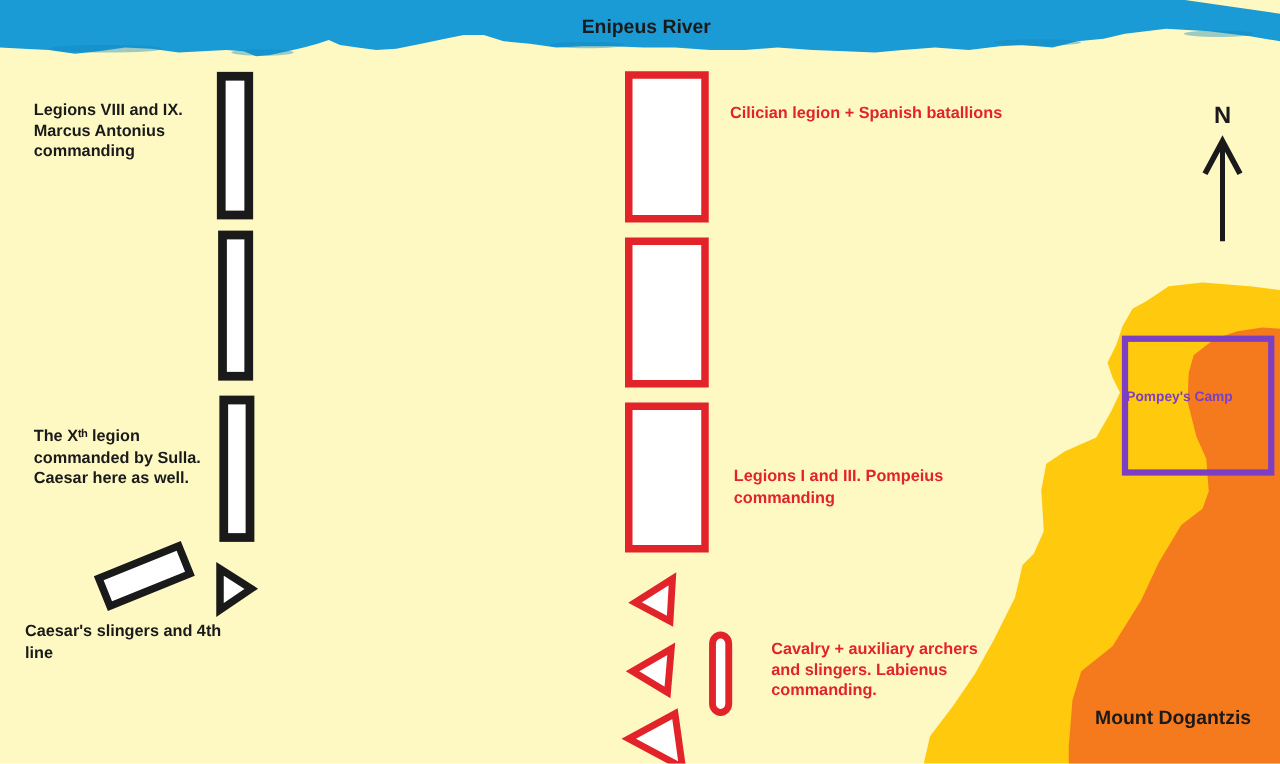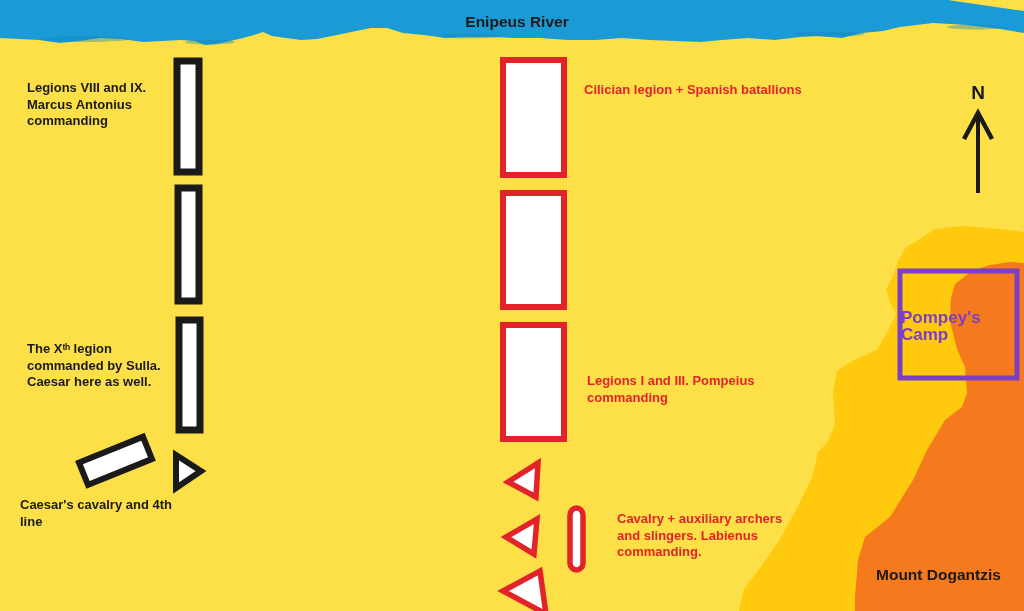--- a/index.html
+++ b/index.html
@@ -1,20 +1,20 @@
 <!DOCTYPE html>
 <html style="--river: #1b9bd5; --riverdark: #0e85bd; --ink: #1a1a1a; --red: #e2232a; --yellow: #ffc90e; --orange: #f5791d; --purple: #7d3fc1;"><head>
 <meta charset="utf-8">
 <style>
   html,body{margin:0;padding:0;background:#fff;}
   .stage{
     position:relative;
     width:1024px;height:611px;
     overflow:hidden;
-    background:#fde047;
+    background:#fef9c3;
     font-family:"Liberation Sans","DejaVu Sans",sans-serif;
   }
   .stage svg{position:absolute;left:0;top:0;}
   .lbl{
     position:absolute;
     font-weight:bold;
     font-size:13px;
     line-height:16.5px;
     white-space:pre-line;
     color:var(--ink);
@@ -75,32 +75,32 @@
 
   <div class="lbl" style="left:27px;top:80px;">Legions VIII and IX.
 Marcus Antonius
 commanding</div>
 
 
   <div class="lbl" style="left:27px;top:341px;">The Xᵗʰ legion
 commanded by Sulla.
 Caesar here as well.</div>
 
-  <div class="lbl" style="left:20px;top:497px;">Caesar's cavalry and 4th
+  <div class="lbl" style="left:20px;top:497px;">Caesar's slingers and 4th
 line</div>
 
   <div class="lbl t-red" style="left:584px;top:82px;">Cilician legion + Spanish batallions</div>
 
 
   <div class="lbl t-red" style="left:587px;top:373px;">Legions I and III. Pompeius
 commanding</div>
 
   <div class="lbl t-red" style="left:617px;top:511px;">Cavalry + auxiliary archers
 and slingers. Labienus
 commanding.</div>
 
-  <div class="lbl t-purple" style="left:901px;top:310px;font-size:17px;">Pompey's Camp</div>
+  <div class="lbl t-purple" style="left:901px;top:310px;font-size:11px;">Pompey's Camp</div>
 
   <div class="lbl t-title" style="left:876px;top:565px;">Mount Dogantzis</div>
 
   <div class="lbl t-n t-center" style="left:962px;top:85px;width:32px;">N</div>
 
 </div>
 
 </body></html>

